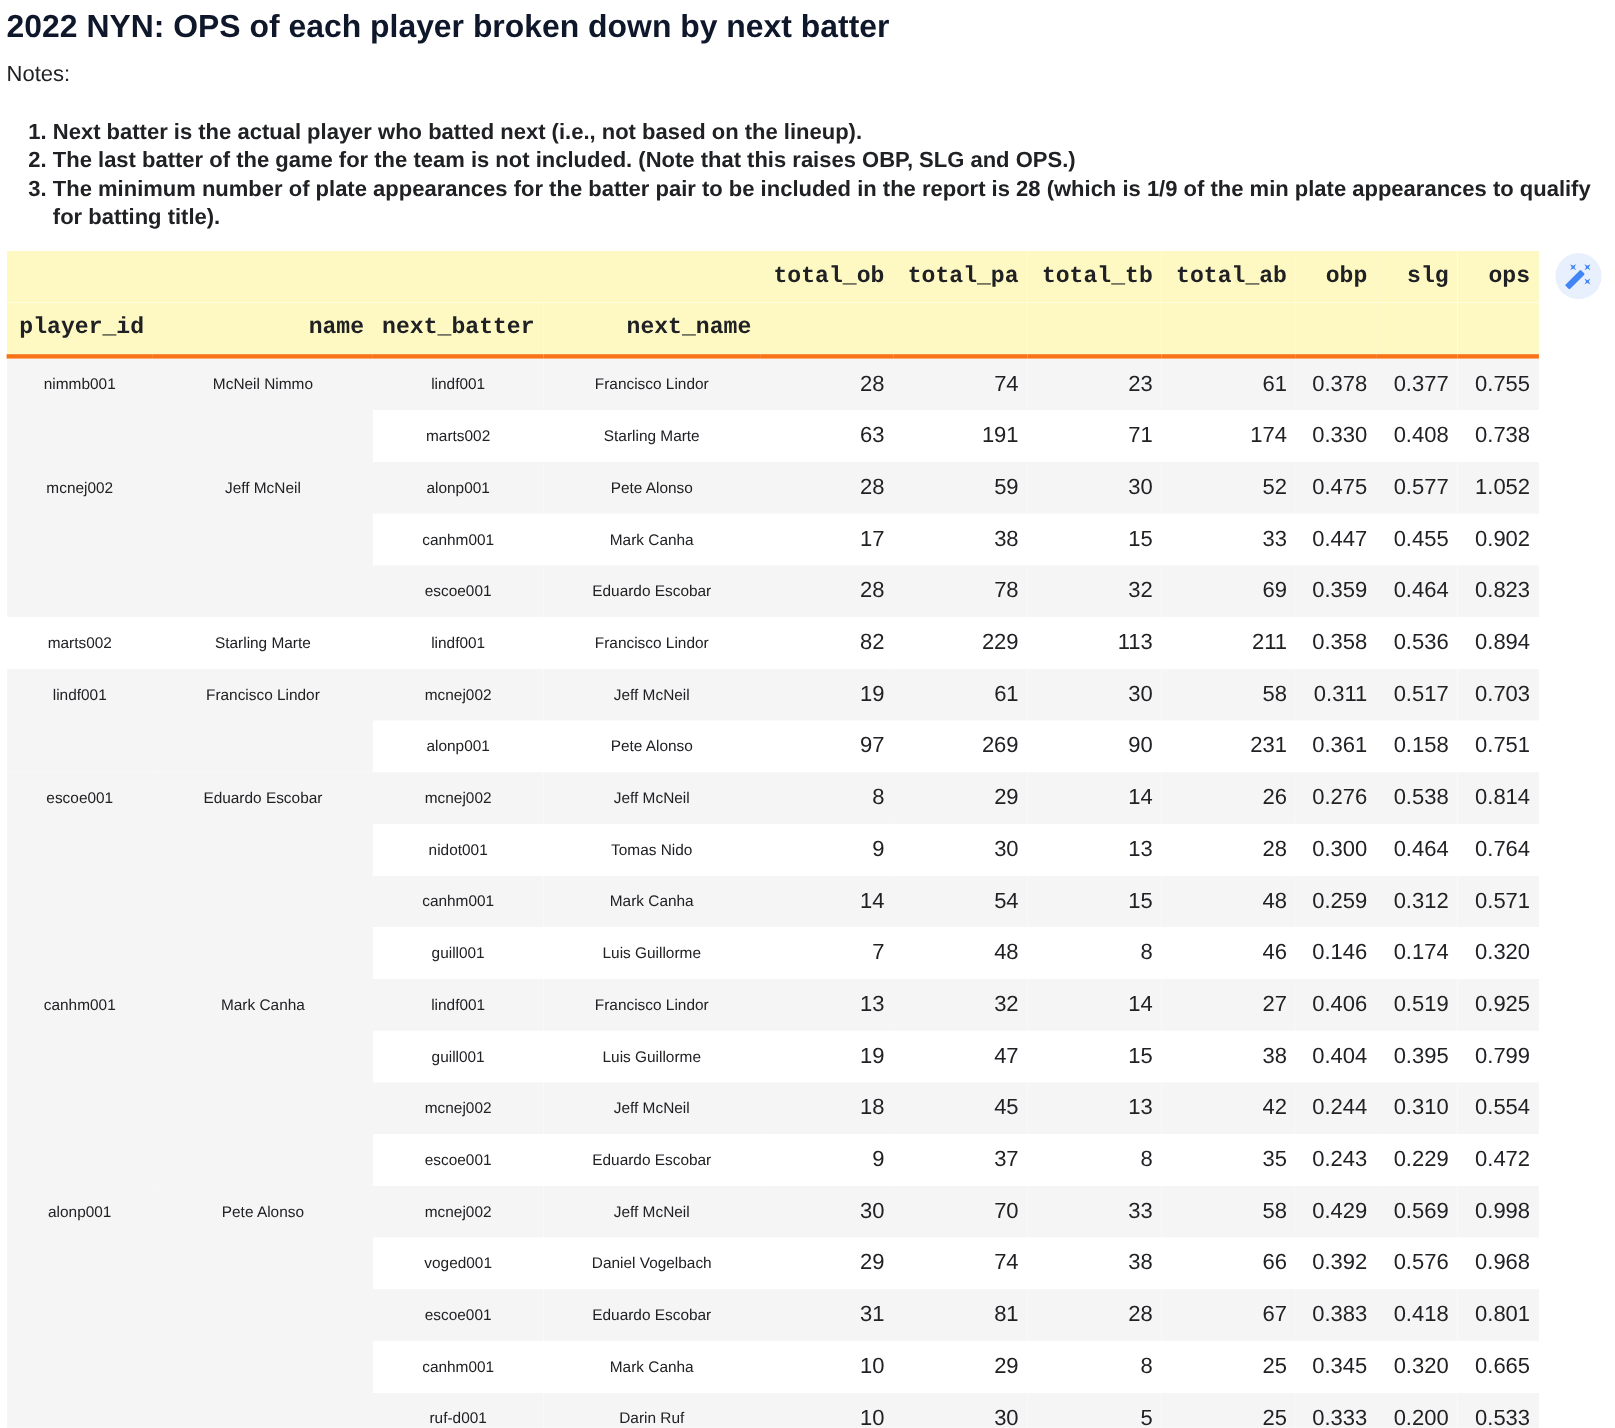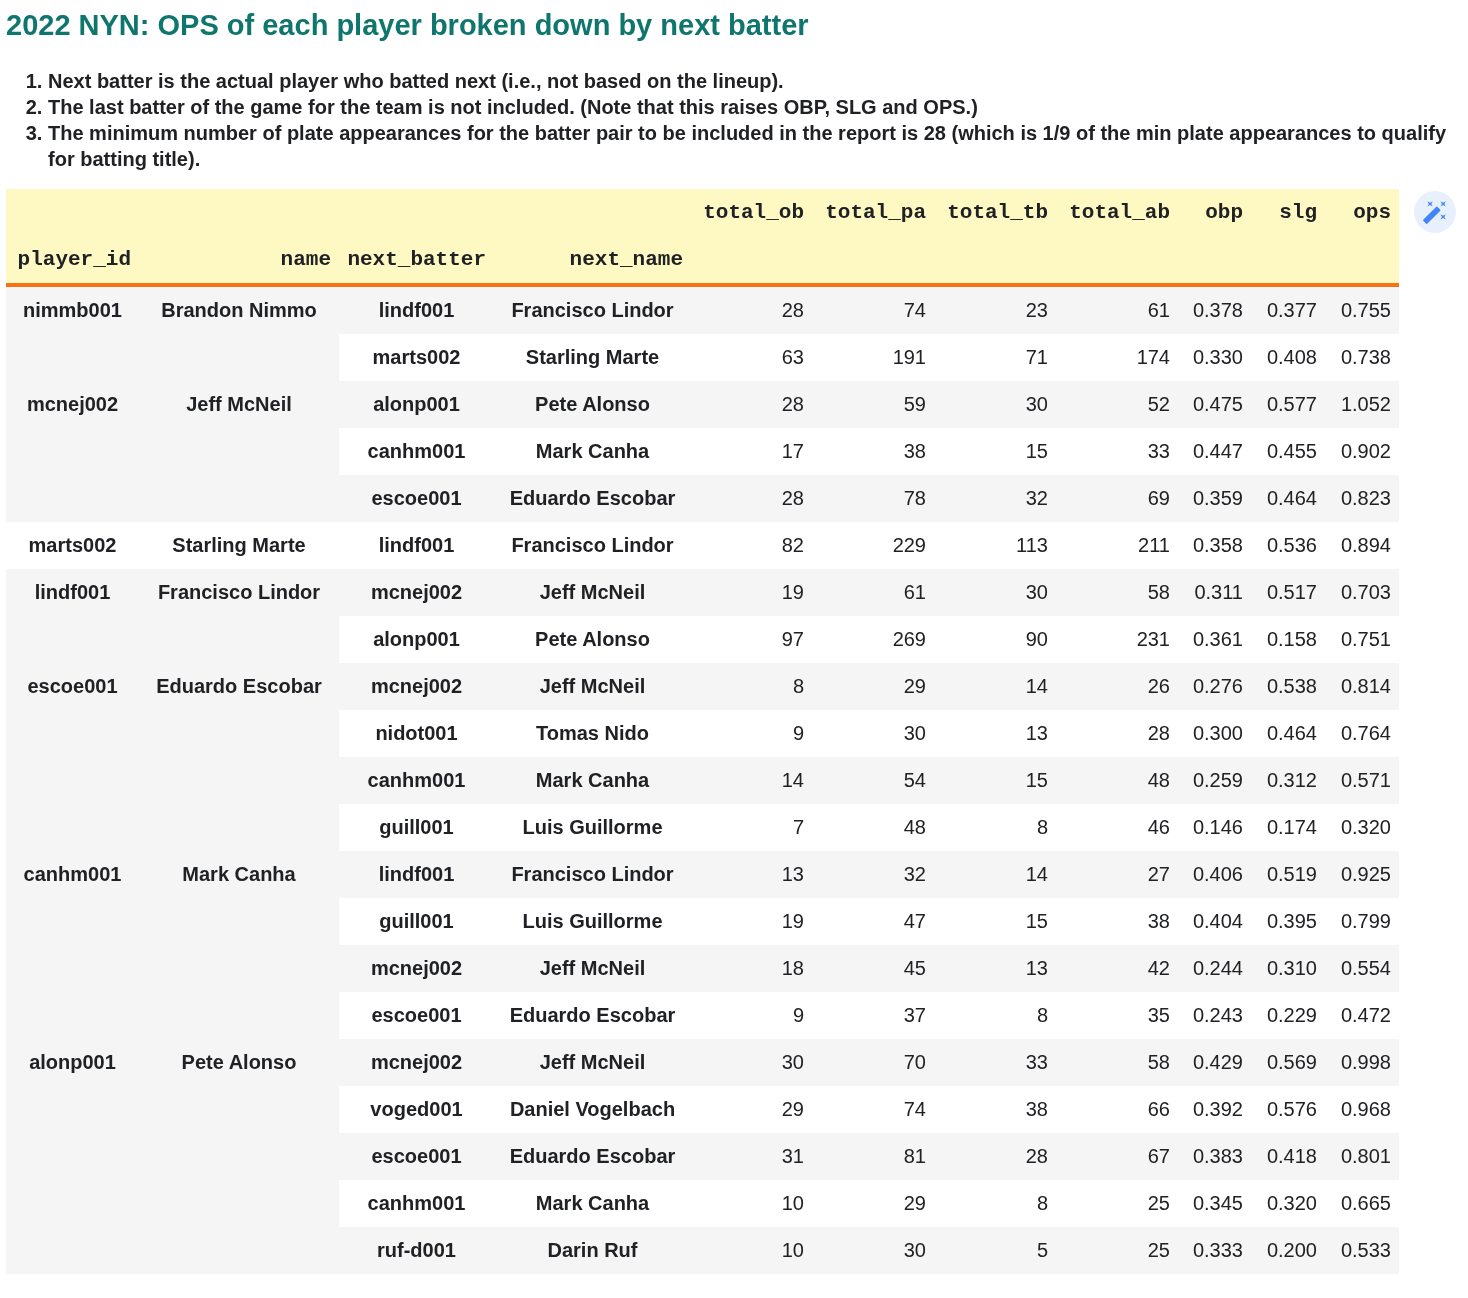--- a/index.html
+++ b/index.html
@@ -10,21 +10,21 @@
     font-family: "Liberation Sans", sans-serif;
     color: #202124;
   }
   .page { padding: 8px 0 0 6px; }
 
   h1.title {
     margin: 0;
     font-size: 29px;
     line-height: 34px;
     font-weight: 700;
-    color: #0f766e;
+    color: #0f172a;
   }
   p.notes-label {
     margin: 13px 0 0 0;
     font-size: 20px;
     line-height: 26px;
   }
   ol.notes {
     margin: 26px 0 0 0;
     padding: 0 0 0 42px;
     font-size: 20px;
@@ -54,22 +54,22 @@
     font-family: "Liberation Mono", monospace;
     font-weight: 700;
     font-size: 21px;
     text-align: right;
     color: #202124;
     background: #fef9c3;
   }
   thead tr:last-child th { border-bottom: 4px solid #f97316; }
   tbody th {
     font-family: "Liberation Sans", sans-serif;
-    font-weight: 700;
-    font-size: 20px;
+    font-weight: 400;
+    font-size: 14px;
     text-align: center;
     vertical-align: top;
     margin-top: 40px;
   }
   tbody td {
     font-size: 20px;
     text-align: right;
     font-weight: 400;
   }
   tbody tr:nth-child(odd) { background: #f5f5f5; }
@@ -90,20 +90,21 @@
     padding: 0;
   }
 </style>
 </head>
 <body>
 
 <div class="page">
 
   <h1 class="title">2022 NYN: OPS of each player broken down by next batter</h1>
 
+  <p class="notes-label">Notes:</p>
 
   <ol class="notes" id="notes-list">
       <li>Next batter is the actual player who batted next (i.e., not based on the lineup).</li>
       <li>The last batter of the game for the team is not included. (Note that this raises OBP, SLG and OPS.)</li>
       <li>The minimum number of plate appearances for the batter pair to be included in the report is 28 (which is 1/9 of the min plate appearances to qualify for batting title).</li>
     </ol>
 
   <div class="table-wrap">
     <table class="df" id="df-table">
       <colgroup id="df-colgroup">
@@ -140,21 +141,21 @@
             <th></th>
             <th></th>
             <th></th>
             <th></th>
             <th></th>
           </tr>
         </thead>
       <tbody id="df-body">
           <tr>
             <th rowspan="2">nimmb001</th>
-            <th rowspan="2">Brandon Nimmo</th>
+            <th rowspan="2">McNeil Nimmo</th>
             <th>lindf001</th>
             <th>Francisco Lindor</th>
             <td>28</td>
             <td>74</td>
             <td>23</td>
             <td>61</td>
             <td>0.378</td>
             <td>0.377</td>
             <td>0.755</td>
           </tr>

